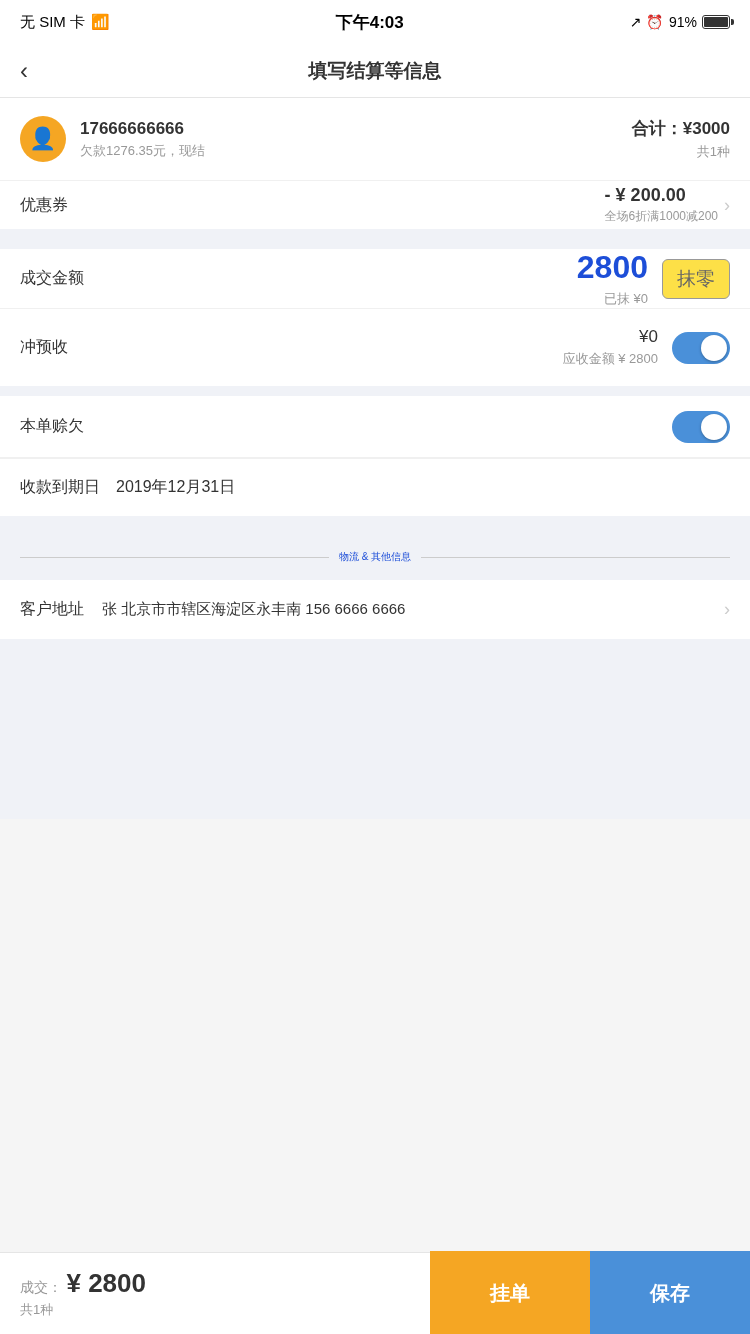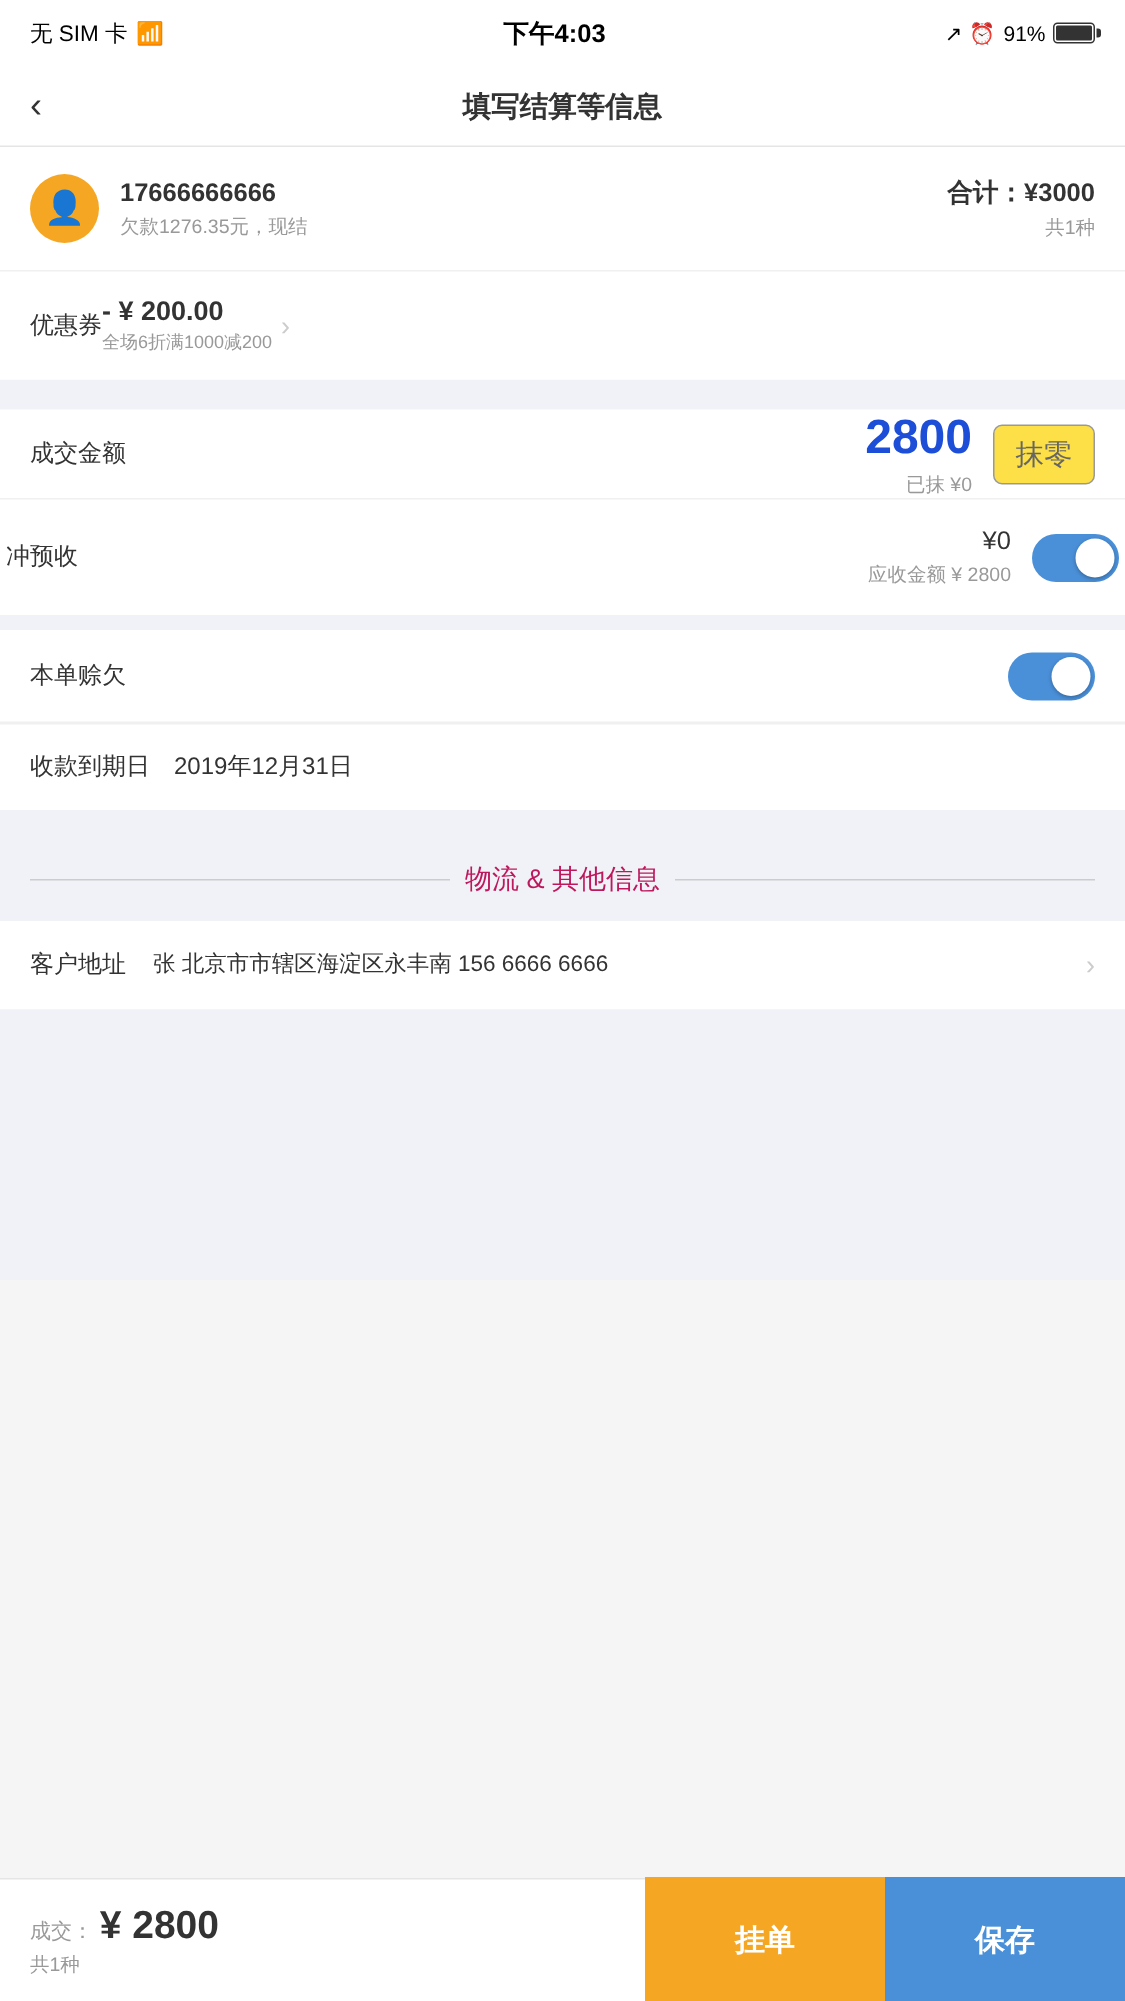--- a/index.html
+++ b/index.html
@@ -90,21 +90,22 @@
     .customer-phone { font-size: 17px; font-weight: 600; color: #333; }
     .customer-sub { font-size: 13px; color: #999; margin-top: 3px; }
     .customer-right { text-align: right; }
     .customer-total { font-size: 17px; font-weight: 600; color: #333; }
     .customer-count { font-size: 13px; color: #999; margin-top: 3px; }
 
     
     .coupon-row {
       display: flex;
       align-items: center;
-      padding: 16px 20px;
+      justify-content: space-between;
+      padding: 4px 20px;
       background: #fff;
       border-top: 1px solid #f0f0f0;
     }
     .coupon-label { font-size: 16px; color: #333; }
     .coupon-right { display: flex; align-items: center; gap: 6px; }
     .coupon-discount { font-size: 18px; font-weight: 600; color: #333; }
     .coupon-desc { font-size: 12px; color: #999; margin-top: 2px; text-align: right; }
     .coupon-chevron { font-size: 18px; color: #ccc; }
 
     
@@ -132,21 +133,21 @@
       background: #fde047;
       cursor: pointer;
     }
     .amount-value-col { text-align: right; }
 
     
     .precollect-row {
       display: flex;
       align-items: center;
       justify-content: space-between;
-      padding: 18px 4px;
+      padding: 18px 20px;
     }
     .precollect-label { font-size: 16px; color: #333; }
     .precollect-right { display: flex; align-items: center; gap: 14px; }
     .precollect-val { text-align: right; }
     .precollect-amount { font-size: 17px; color: #333; font-weight: 500; }
     .precollect-sub { font-size: 13px; color: #999; margin-top: 3px; }
 
     
     .toggle {
       width: 58px; height: 32px; border-radius: 16px;
@@ -191,21 +192,21 @@
     
     .logistics-section { background: #f0f2f7; }
     .logistics-header {
       display: flex;
       align-items: center;
       justify-content: center;
       padding: 14px 20px;
       gap: 10px;
     }
     .logistics-line { flex: 1; height: 1px; background: #ccc; }
-    .logistics-title { font-size: 18px; color: #be185d; white-space: nowrap; }
+    .logistics-title { font-size: 10px; color: #1d4ed8; white-space: nowrap; }
 
     
     .address-row {
       background: #fff;
       display: flex;
       align-items: center;
       justify-content: space-between;
       padding: 18px 20px;
       margin-top: 2px;
     }

